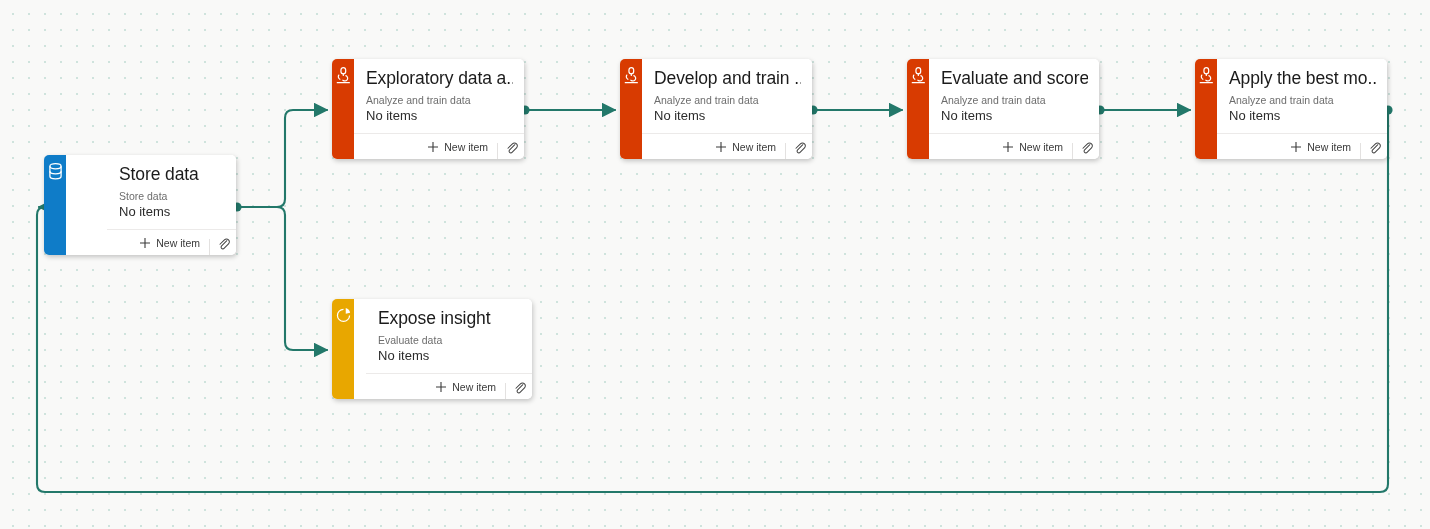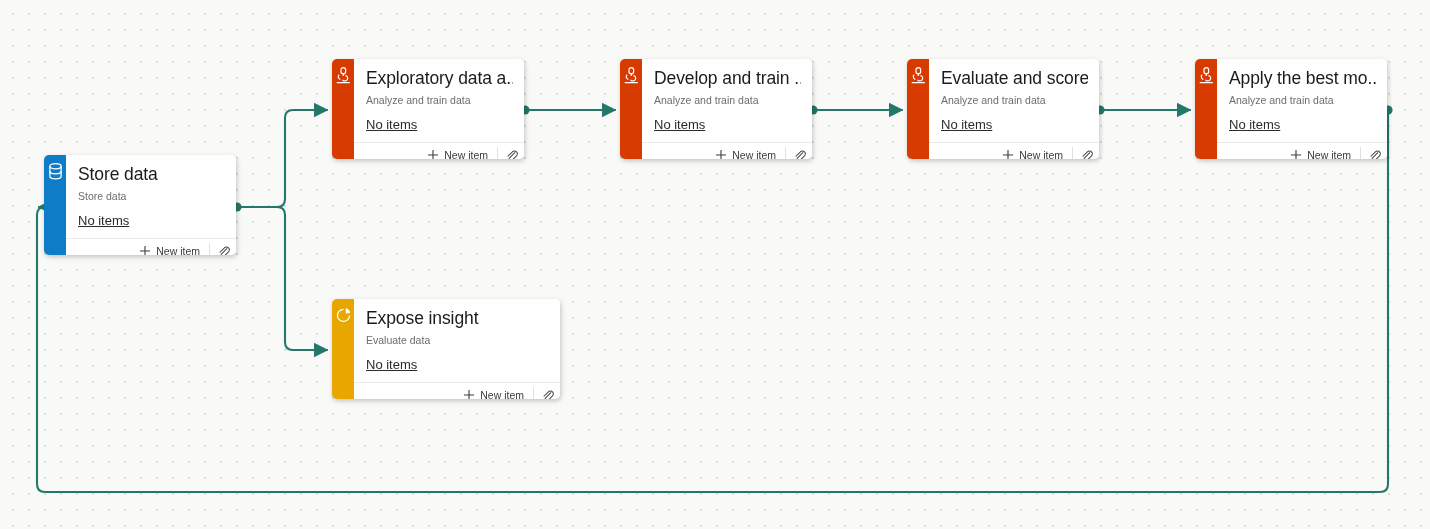--- a/index.html
+++ b/index.html
@@ -67,29 +67,27 @@
     font-size: 10.5px;
     line-height: 14px;
     color: #6d6d6d;
     margin-top: 4px;
     white-space: nowrap;
   }
   .node-count {
     font-size: 13px;
     line-height: 17px;
     color: #2b2b2b;
-    margin-top: 9px;
     white-space: nowrap;
-    text-decoration: underline;
   }
   .node-footer {
     height: 25px;
     border-top: 1px solid #eceae9;
     display: flex;
-    align-items: center;
+    align-items: flex-end;
     justify-content: flex-end;
     padding-right: 0;
   }
   .new-item {
     display: flex;
     align-items: center;
     gap: 5px;
     font-size: 10.5px;
     color: #3a3a3a;
     padding: 0 9px 0 4px;
@@ -137,21 +135,21 @@
 
     <g fill="#23786a">
       <circle cx="237" cy="207" r="4.6"></circle>
       <circle cx="525" cy="110" r="4.6"></circle>
       <circle cx="813" cy="110" r="4.6"></circle>
       <circle cx="1100" cy="110" r="4.6"></circle>
       <circle cx="1388" cy="110" r="4.6"></circle>
     </g>
   </svg>
 
-  <div class="node" style="left: 44px; top: 155px; width: 192px; height: 100px;">
+  <div class="node" style="left: 44px; top: 155px; width: 192px; height: 100px; gap: 41px;">
     <div class="node-band" style="background: rgb(15, 124, 200);">
       <span>
         <svg class="ico" width="17" height="19" viewBox="0 0 17 19" fill="none" stroke="#ffffff" stroke-width="1.3">
           <ellipse cx="8.5" cy="4.2" rx="5.6" ry="2.6"></ellipse>
           <path d="M2.9,4.2 L2.9,14.2 C2.9,15.7 5.4,16.8 8.5,16.8 C11.6,16.8 14.1,15.7 14.1,14.2 L14.1,4.2"></path>
           <path d="M2.9,9.2 C2.9,10.7 5.4,11.8 8.5,11.8 C11.6,11.8 14.1,10.7 14.1,9.2"></path>
         </svg>
       </span>
     </div>
     <div class="node-body">
@@ -330,21 +328,21 @@
           <span>
             <svg class="ico" width="13" height="13" viewBox="0 0 14 14" fill="none" stroke="#444" stroke-width="1.1" stroke-linecap="round">
               <path d="M10.6,4.0 L5.0,9.6 C4.2,10.4 4.2,11.5 5.0,12.2 C5.7,13.0 6.9,13.0 7.6,12.2 L12.4,7.4 C13.6,6.2 13.6,4.2 12.4,3.0 C11.2,1.8 9.2,1.8 8.0,3.0 L3.2,7.8"></path>
             </svg>
           </span>
         </div>
       </div>
     </div>
   </div>
 
-  <div class="node" style="left: 332px; top: 299px; width: 228px; height: 100px;">
+  <div class="node" style="left: 332px; top: 299px; width: 200px; height: 100px; gap: 12px;">
     <div class="node-band" style="background: rgb(232, 167, 0);">
       <span>
         <svg class="ico" width="17" height="19" viewBox="0 0 18 19" fill="none" stroke="#ffffff" stroke-width="1.3">
           <path d="M9.0,3.0 A6.4,6.4 0 1,0 15.4,9.4"></path>
           <path d="M11.4,1.6 A6.4,6.4 0 0,1 16.0,6.6 L11.4,7.6 Z" fill="#ffffff" stroke="none"></path>
         </svg>
       </span>
     </div>
     <div class="node-body">
       <div class="node-main">

